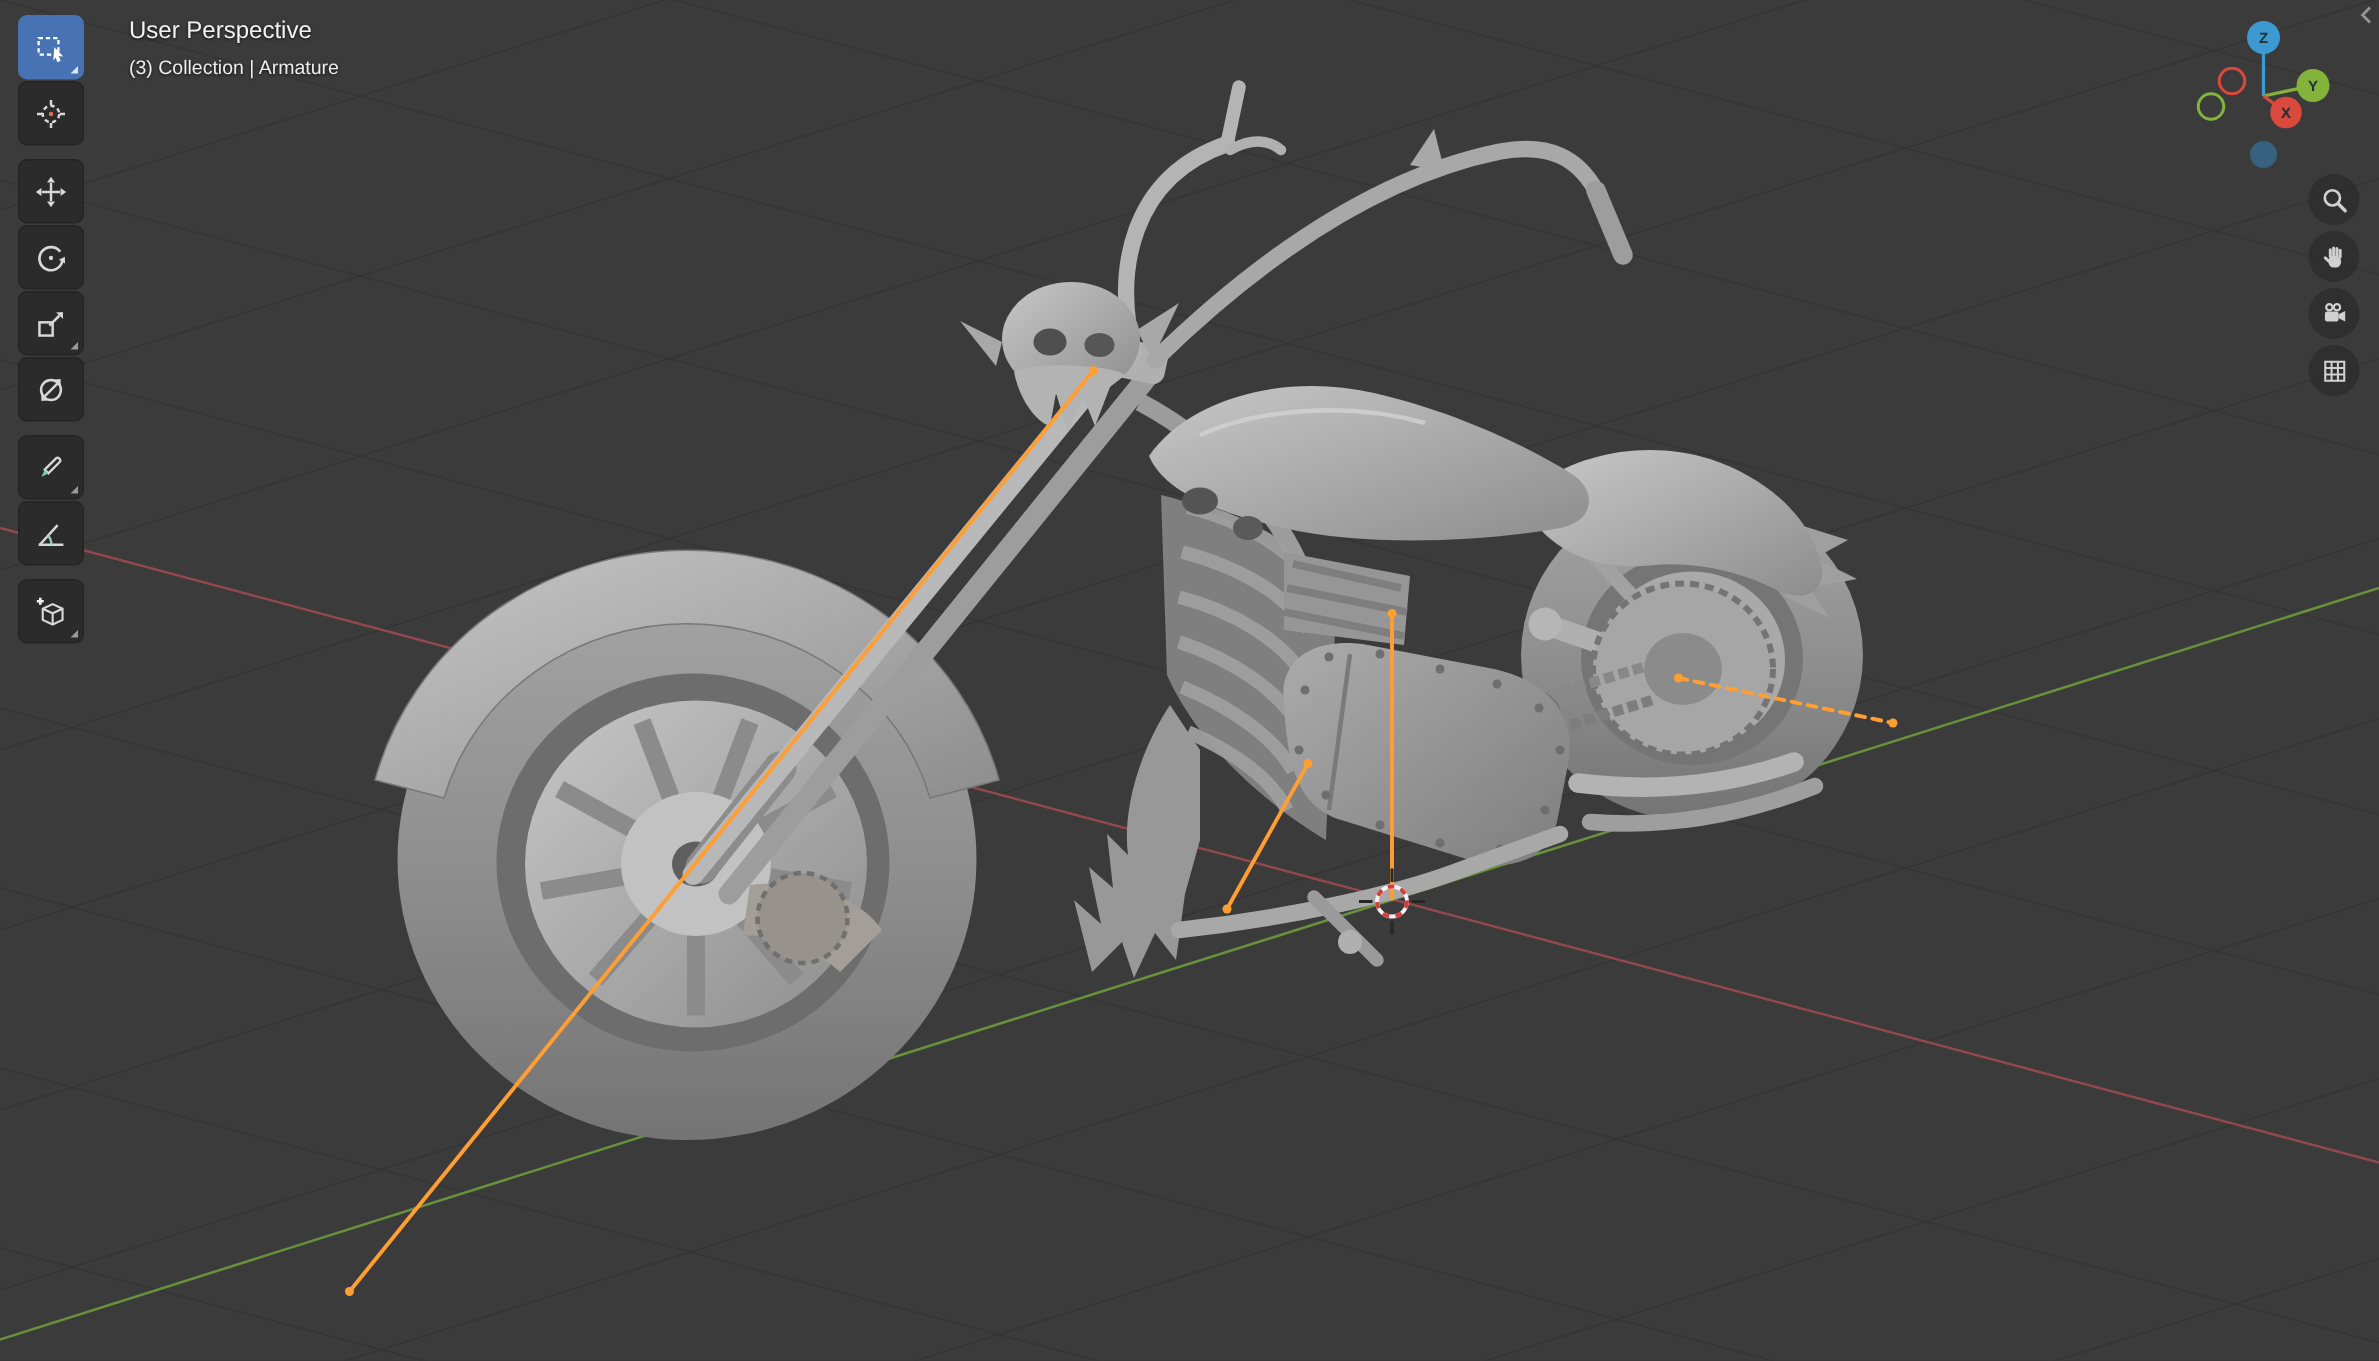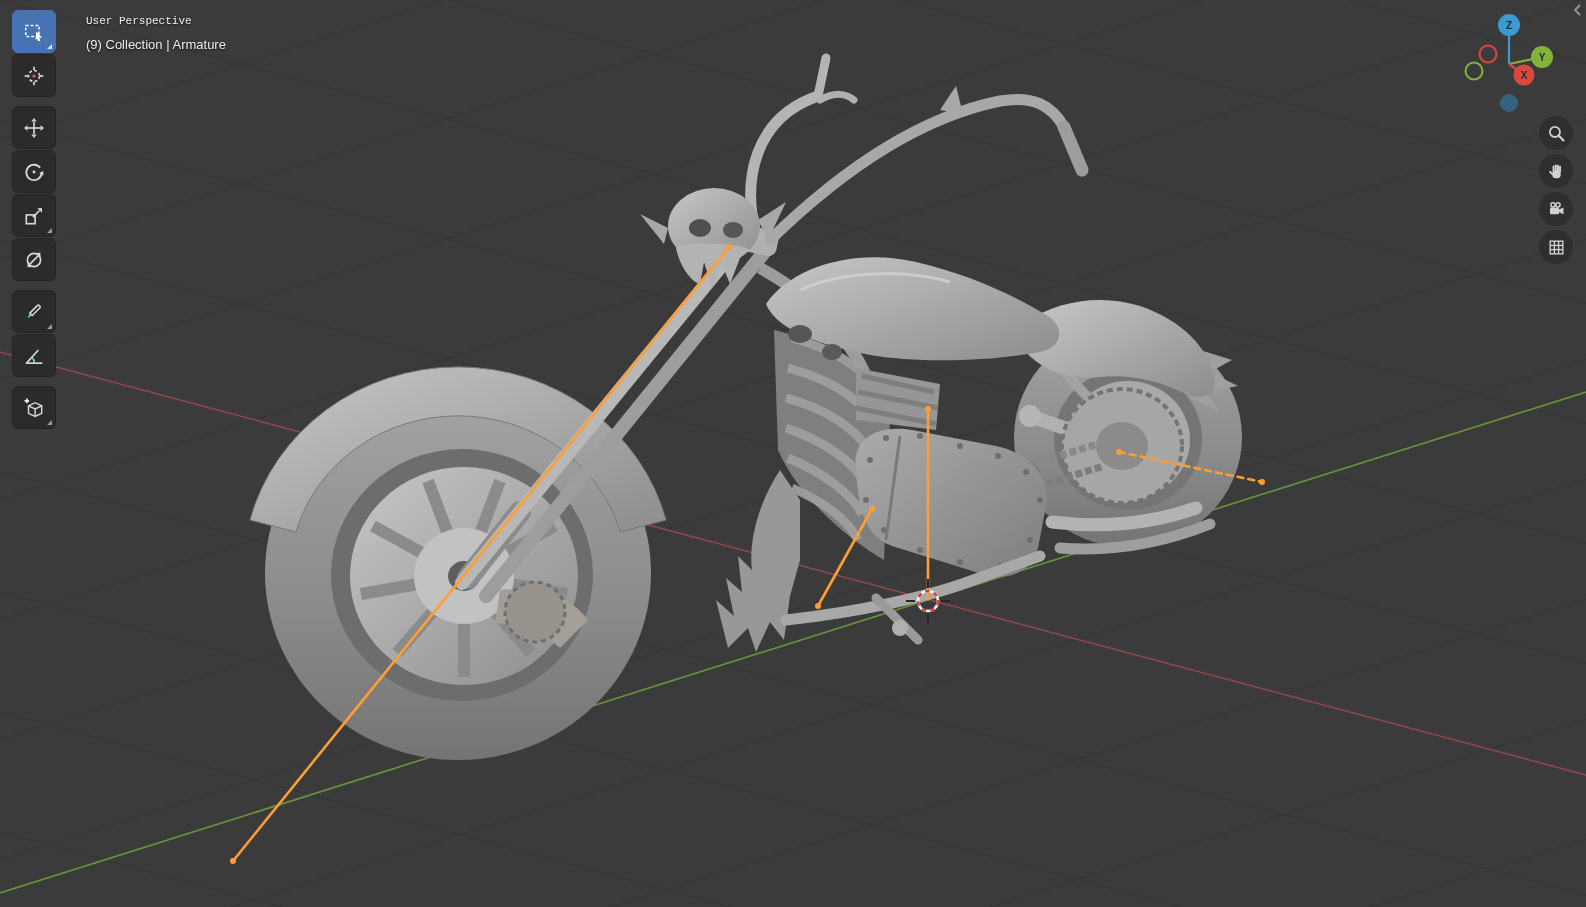--- a/index.html
+++ b/index.html
@@ -6,21 +6,21 @@
   body{
     width:1586px;height:907px;overflow:hidden;position:relative;
     font-family:"Liberation Sans","DejaVu Sans",sans-serif;
     -webkit-font-smoothing:antialiased;
   }
   #viewport-scene{position:absolute;inset:0;display:block;}
 
   
   #header-overlay{position:absolute;left:86px;top:13px;color:#f2f2f2;
     text-shadow:0 1px 2px rgba(0,0,0,.75);pointer-events:none;}
-  #header-overlay .line1{font-size:11px;line-height:16px;font-family:Liberation Mono, monospace;}
+  #header-overlay .line1{font-size:16px;line-height:16px;}
   #header-overlay .line2{font-size:13px;line-height:16px;margin-top:8px;color:#ededed;}
 
   
   #toolbar{position:absolute;left:12px;top:10px;width:44px;display:flex;flex-direction:column;}
   .tool-btn{position:relative;width:44px;height:43px;margin-bottom:1px;border-radius:6px;
     background:#2b2b2b;border:1px solid #242424;box-sizing:border-box;
     display:flex;align-items:center;justify-content:center;cursor:pointer;}
   .tool-btn.active{background:#4772b3;border-color:#4772b3;}
   .tool-btn svg{display:block;}
   .group-gap{margin-top:8px;}
@@ -249,21 +249,21 @@
       <line x1="906" y1="601" x2="915" y2="601"></line>
         <line x1="941" y1="601" x2="950" y2="601"></line>
     </g>
     <circle cx="928" cy="601" r="10" fill="none" stroke="#f2f2f2" stroke-width="2.6"></circle>
     <circle cx="928" cy="601" r="10" fill="none" stroke="#d83c3c" stroke-width="2.6" stroke-dasharray="4.4,4.4"></circle>
   </g>
 </svg>
 
 <div id="header-overlay">
   <div class="line1">User Perspective</div>
-  <div class="line2">(9) Collection | Armature</div>
+  <div class="line2">(3) Collection | Armature</div>
 </div>
 
 <div id="toolbar">
 
   <div class="tool-btn active" title="tweak-box-select">
     <svg width="22" height="22" viewBox="0 0 20 20">
       <rect x="2.5" y="4" width="12" height="10" fill="none" stroke="#ffffff" stroke-width="1.4" stroke-dasharray="2.6,1.8"></rect>
       <path d="M12,9.5 L17.5,15.2 L14.7,14.9 L15.9,17.8 L13.9,18.6 L12.8,15.8 L11.4,17.6 Z" fill="#ffffff"></path>
     </svg>
     <span class="submenu-tri"></span>

